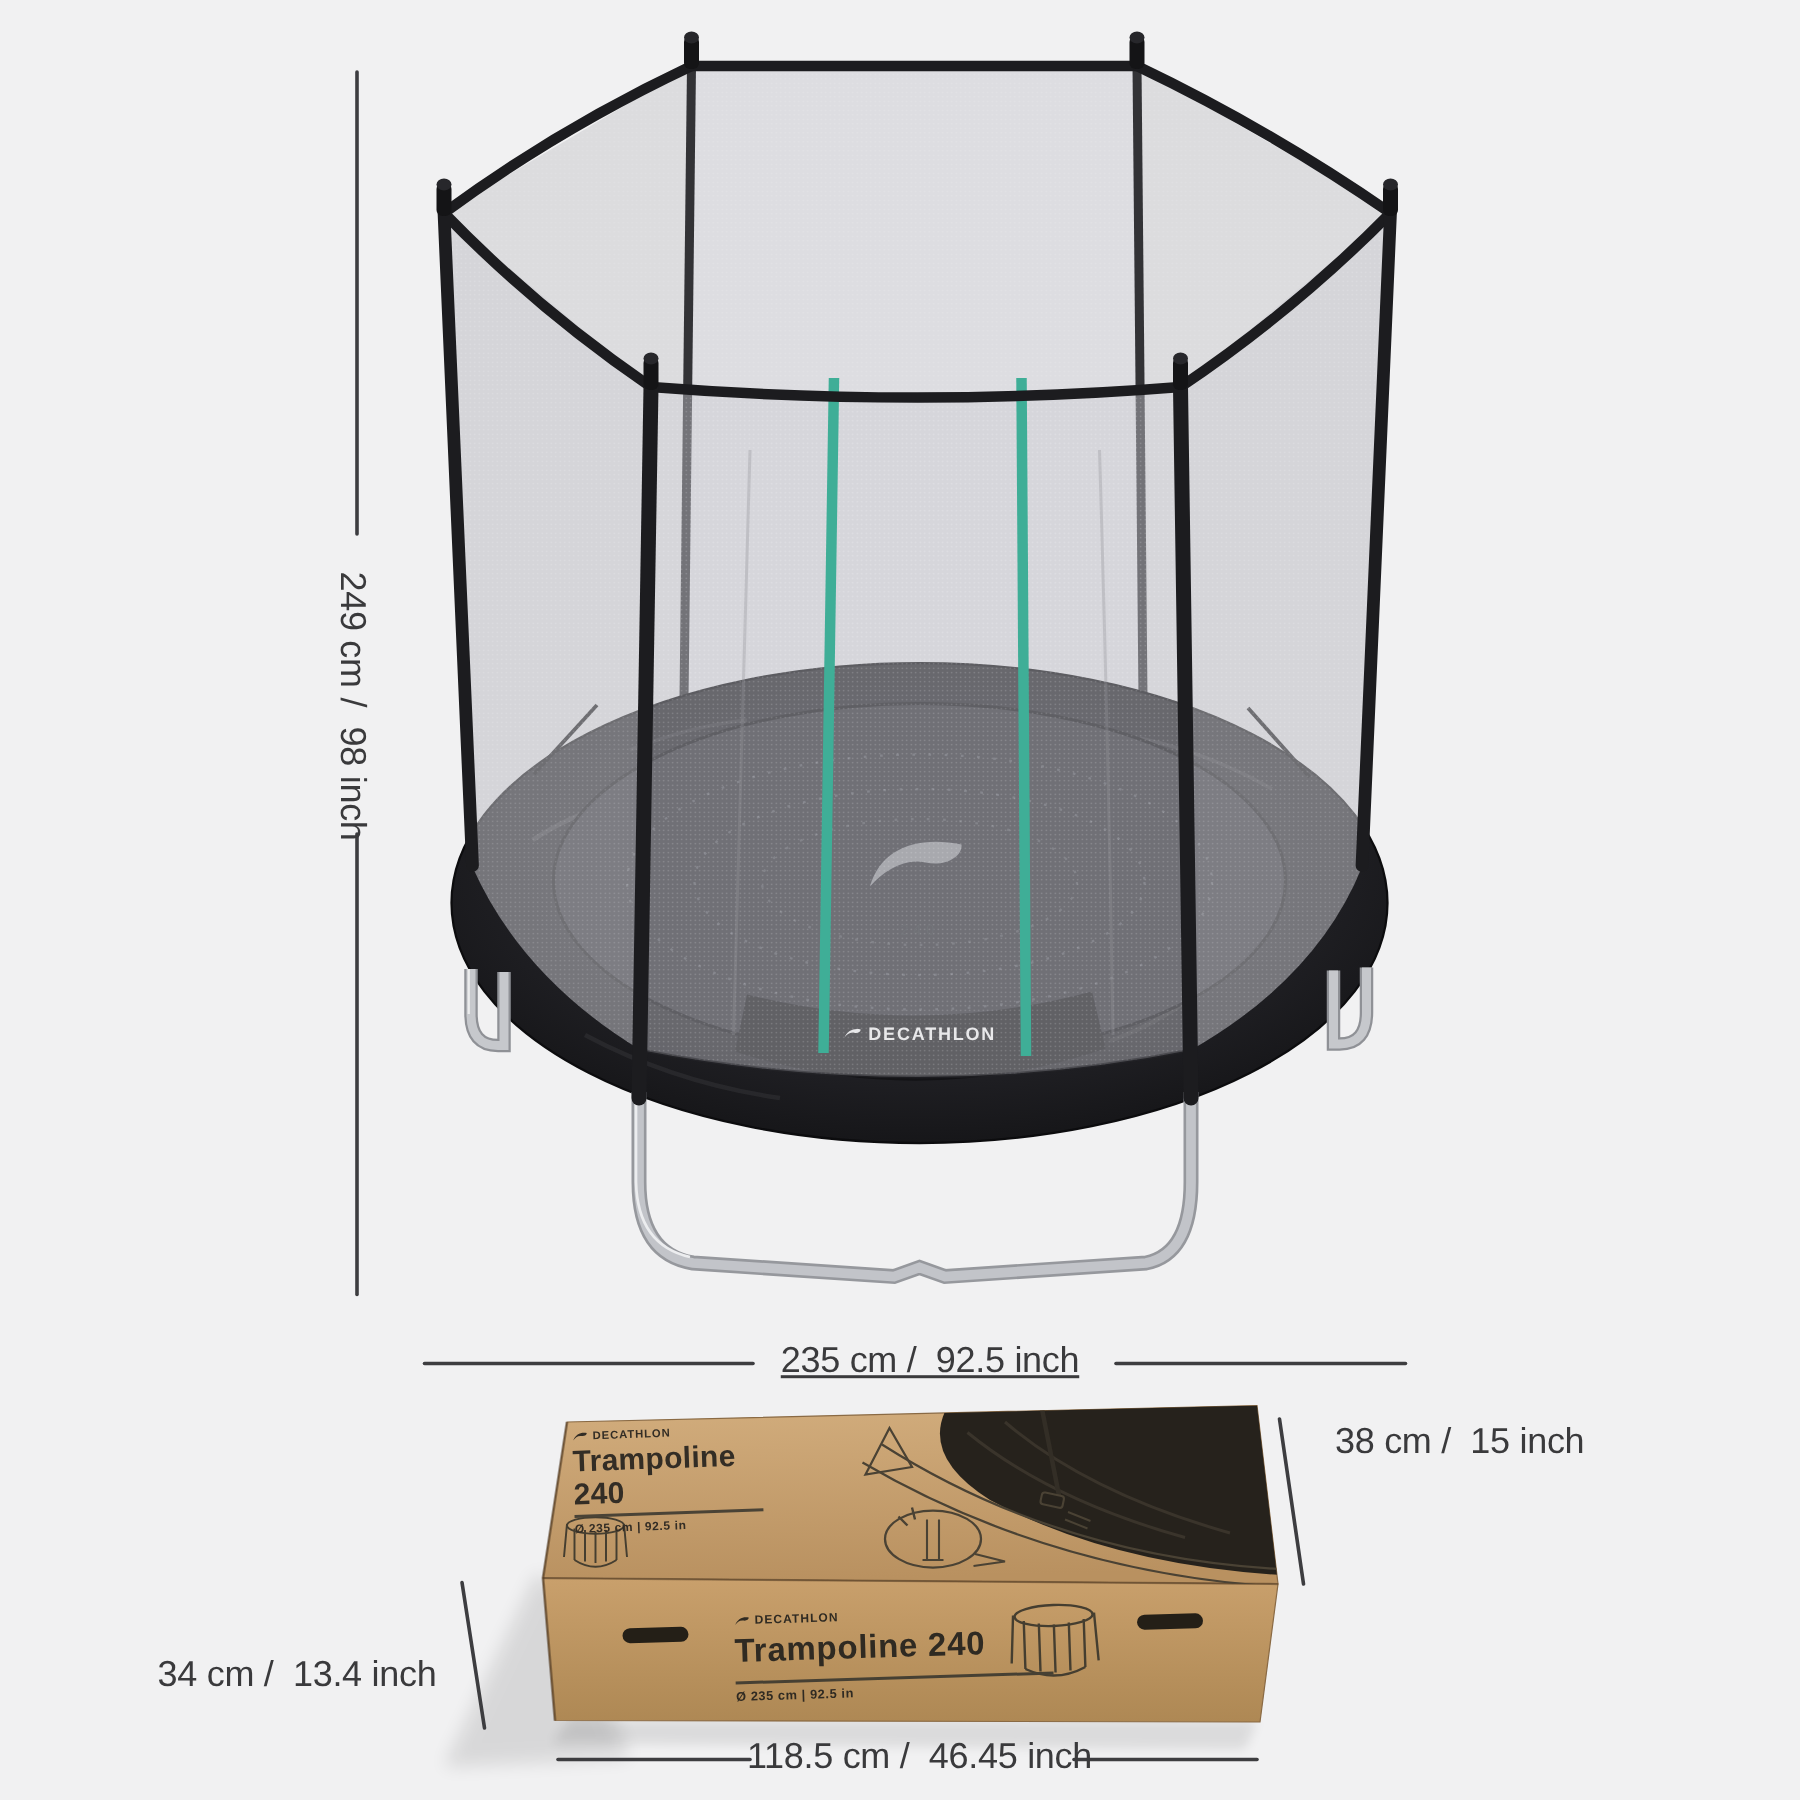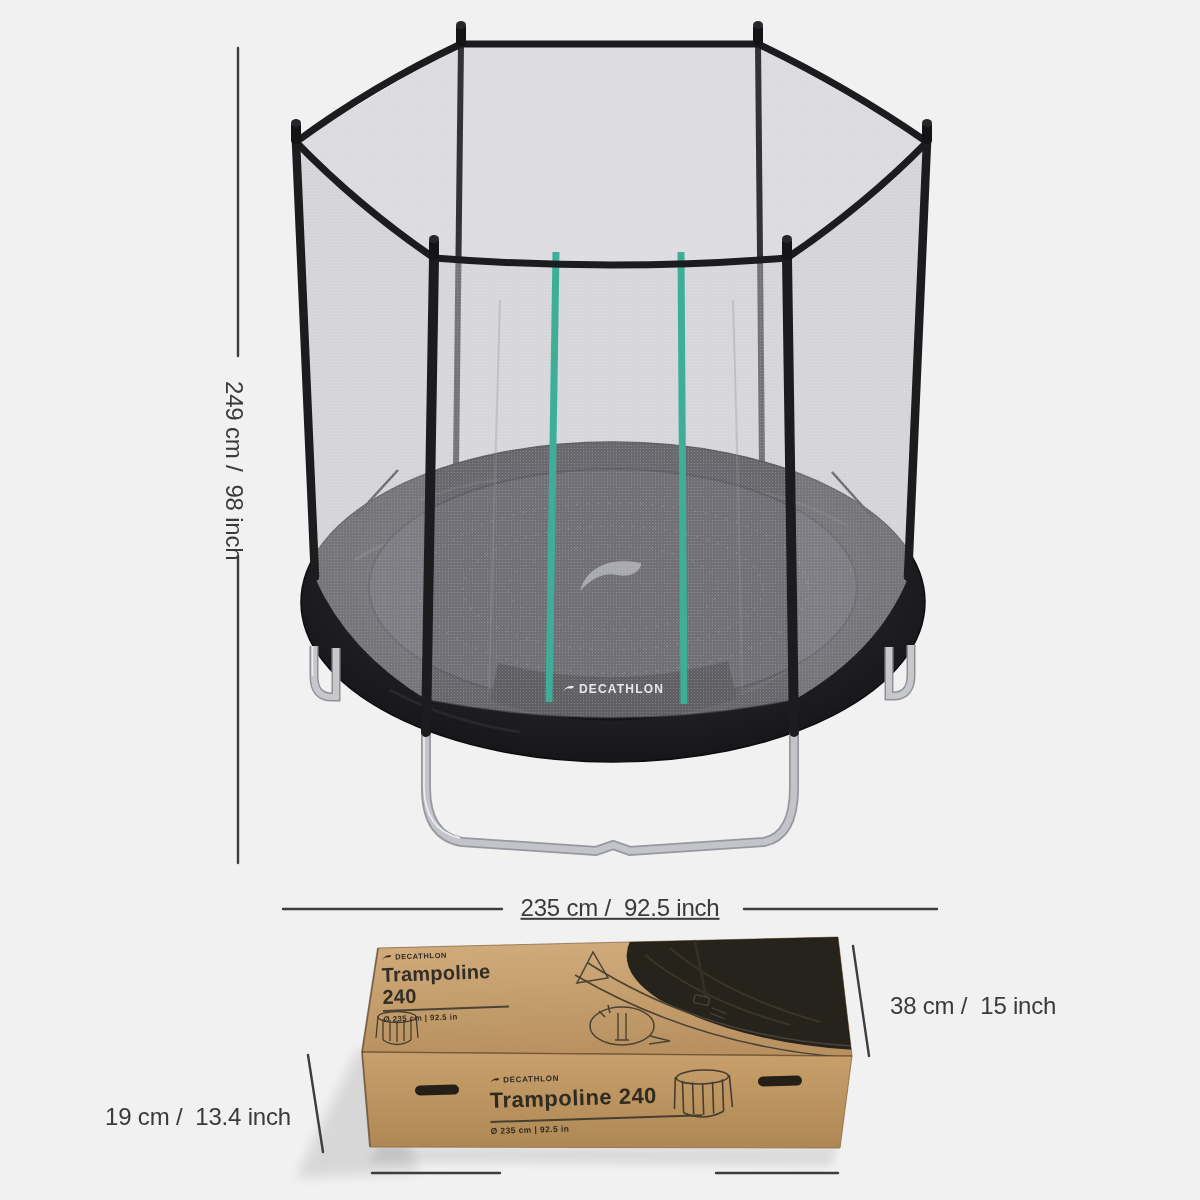--- a/index.html
+++ b/index.html
@@ -10,21 +10,21 @@
   }
   .art { position:absolute; left:0; top:0; width:1200px; height:1200px; }
 
   
   .dim {
     position:absolute; font-size:24px; color:#3a3a3c;
     letter-spacing:-0.2px; white-space:pre; line-height:1.1;
   }
   .dim-vert { writing-mode:vertical-rl; left:221px; top:381px; }
   .dim-diameter { left:620px; top:908px; transform:translate(-50%,-50%);text-decoration:underline; }
-  .dim-box-height { left:890px; top:1006px; transform:translateY(-50%); }
+  .dim-box-height { left:890px; top:962px; transform:translateY(-50%); }
   .dim-box-depth { left:198px; top:1117px; transform:translate(-50%,-50%); }
   .dim-box-length { left:613px; top:1172px; transform:translate(-50%,-50%); }
 
   
   .box-top-block {
     position:absolute; left:381px; top:953px; color:#332d25;
     transform:rotate(-2deg); transform-origin:0 0;
   }
   .brand-row { display:flex; align-items:center; gap:3px; font-weight:bold; }
   .bt-brand { font-size:7.5px; letter-spacing:.6px; }
@@ -242,21 +242,22 @@
       <path d="M853 946 L869 1056"></path>
       <path d="M308 1055 L323 1152"></path>
       <path d="M372 1173 H500"></path>
       <path d="M716 1173 H838"></path>
     </g>
   </svg>
 
   <div class="dim dim-vert">249 cm /  98 inch</div>
   <div class="dim dim-diameter">235 cm /  92.5 inch</div>
   <div class="dim dim-box-height">38 cm /  15 inch</div>
-  <div class="dim dim-box-depth">19 cm /  13.4 inch</div>
+  <div class="dim dim-box-depth">34 cm /  13.4 inch</div>
+  <div class="dim dim-box-length">118.5 cm /  46.45 inch</div>
 
   <div class="box-top-block">
     <div class="brand-row">
       <svg class="swoosh-sm" viewBox="0 0 24 16">
         <path d="M2 13 C6 4 14 1 22 3 C22 6 18 8 14 7 C9 6 5 9 2 13 Z"></path>
       </svg>
       <span class="bt-brand">DECATHLON</span>
     </div>
     <div class="bt-title">Trampoline</div>
     <div class="bt-title">240</div>

